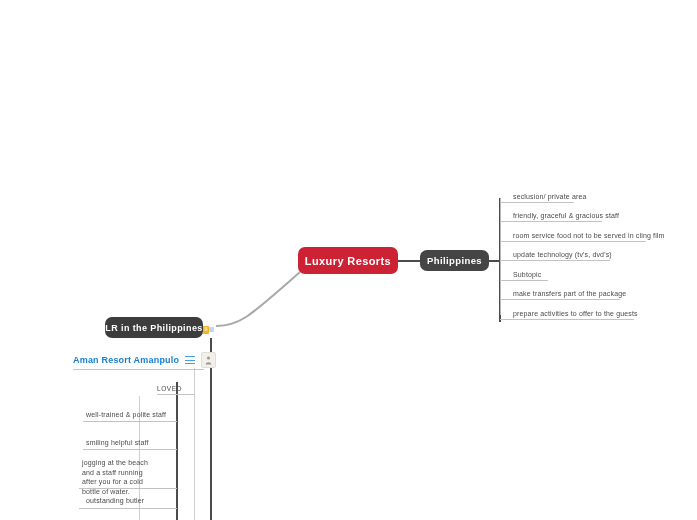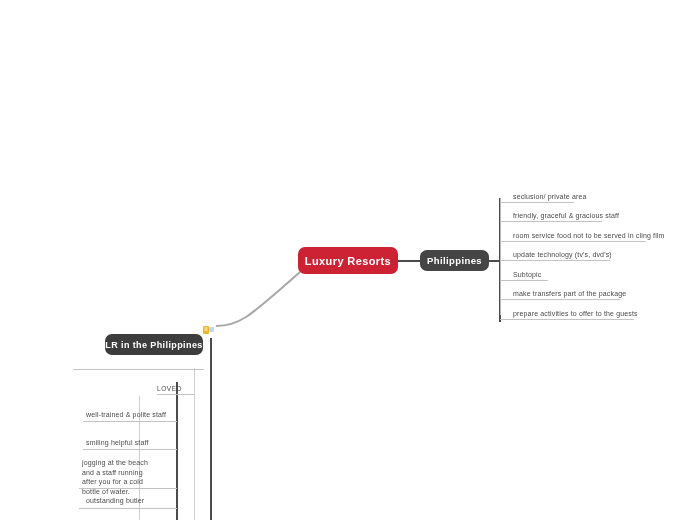--- a/index.html
+++ b/index.html
@@ -77,21 +77,20 @@
     background: #454545;
     font-size: 9.5px;
   }
   .node-dark {
     left: 105px;
     top: 317px;
     width: 98px;
     height: 21px;
     background: #3d3d3d;
     font-size: 9px;
-    margin-top: 17px;
   }
 
   
   .leaf {
     position: absolute;
     font-size: 7px;
     color: #4a4a4a;
     white-space: nowrap;
     letter-spacing: .15px;
   }
@@ -222,20 +221,34 @@
   </div>
 
   <div class="leaf" style="left:513px; top:193px;">seclusion/ private area</div>
   <div class="leaf" style="left:513px; top:212px;">friendly, graceful &amp; gracious staff</div>
   <div class="leaf" style="left:513px; top:232px;">room service food not to be served in cling film</div>
   <div class="leaf" style="left:513px; top:251px;">update technology (tv's, dvd's)</div>
   <div class="leaf" style="left:513px; top:271px;">Subtopic</div>
   <div class="leaf" style="left:513px; top:290px;">make transfers part of the package</div>
   <div class="leaf" style="left:513px; top:310px;">prepare activities to offer to the guests</div>
 
+  <div class="resort-head">
+    <span class="resort-title">Aman Resort Amanpulo</span>
+    <span class="hamburger-icon">
+      <i></i>
+        <i></i>
+        <i></i>
+    </span>
+    <span class="boxed-icon">
+      <svg width="7" height="9" viewBox="0 0 7 9">
+        <circle cx="3.5" cy="2" r="1.6" fill="#9a9a9a"></circle>
+        <path d="M0.6 8.4 C0.6 5.4 6.4 5.4 6.4 8.4 Z" fill="#9a9a9a"></path>
+      </svg>
+    </span>
+  </div>
 
   <div class="lleaf lleaf-small" style="left:157px; top:385px;">LOVED</div>
 
   <div class="lleaf" style="left:86px; top:411px;">well-trained &amp; polite staff</div>
   <div class="lleaf" style="left:86px; top:439px;">smiling helpful staff</div>
   <div class="lleaf lleaf-multi" style="left:82px; top:458px;">jogging at the beach
 and a staff running
 after you for a cold
 bottle of water.</div>
   <div class="lleaf" style="left:86px; top:497px;">outstanding butler</div>

